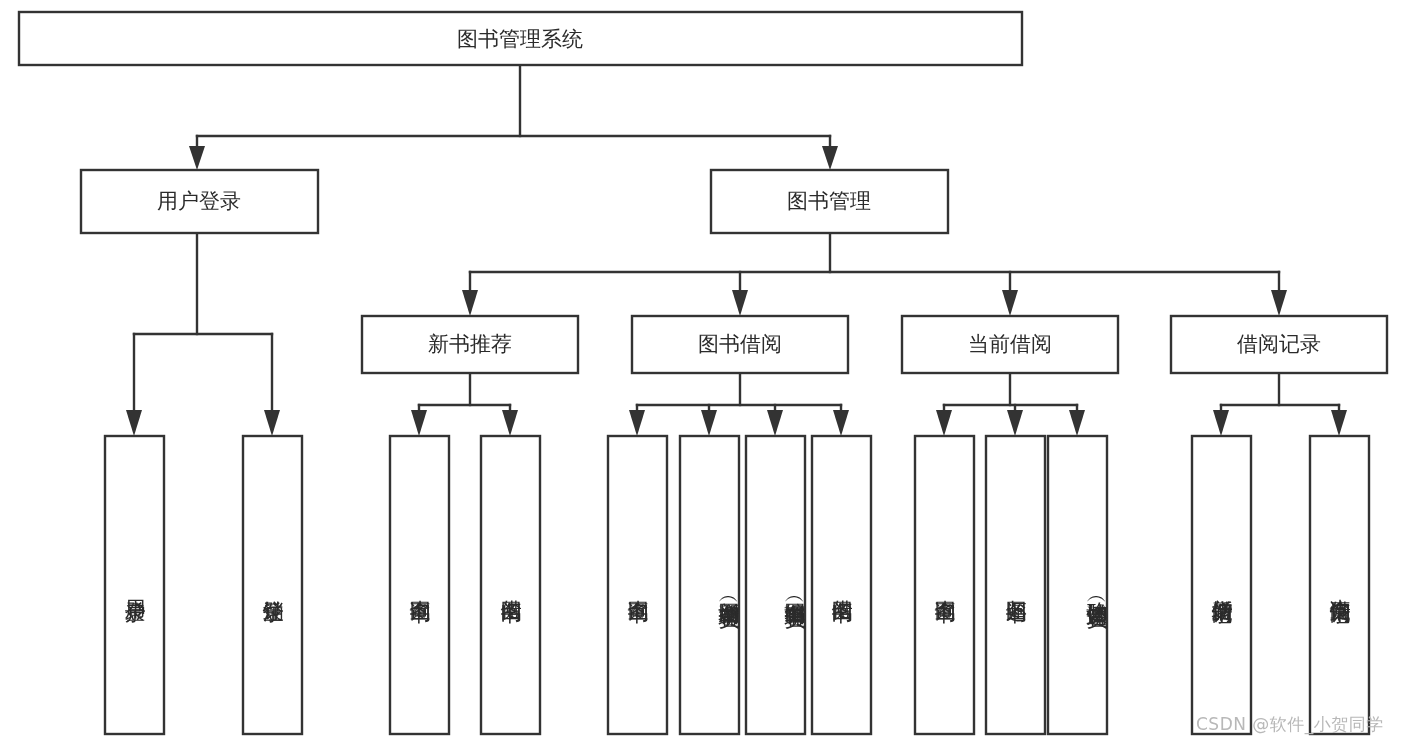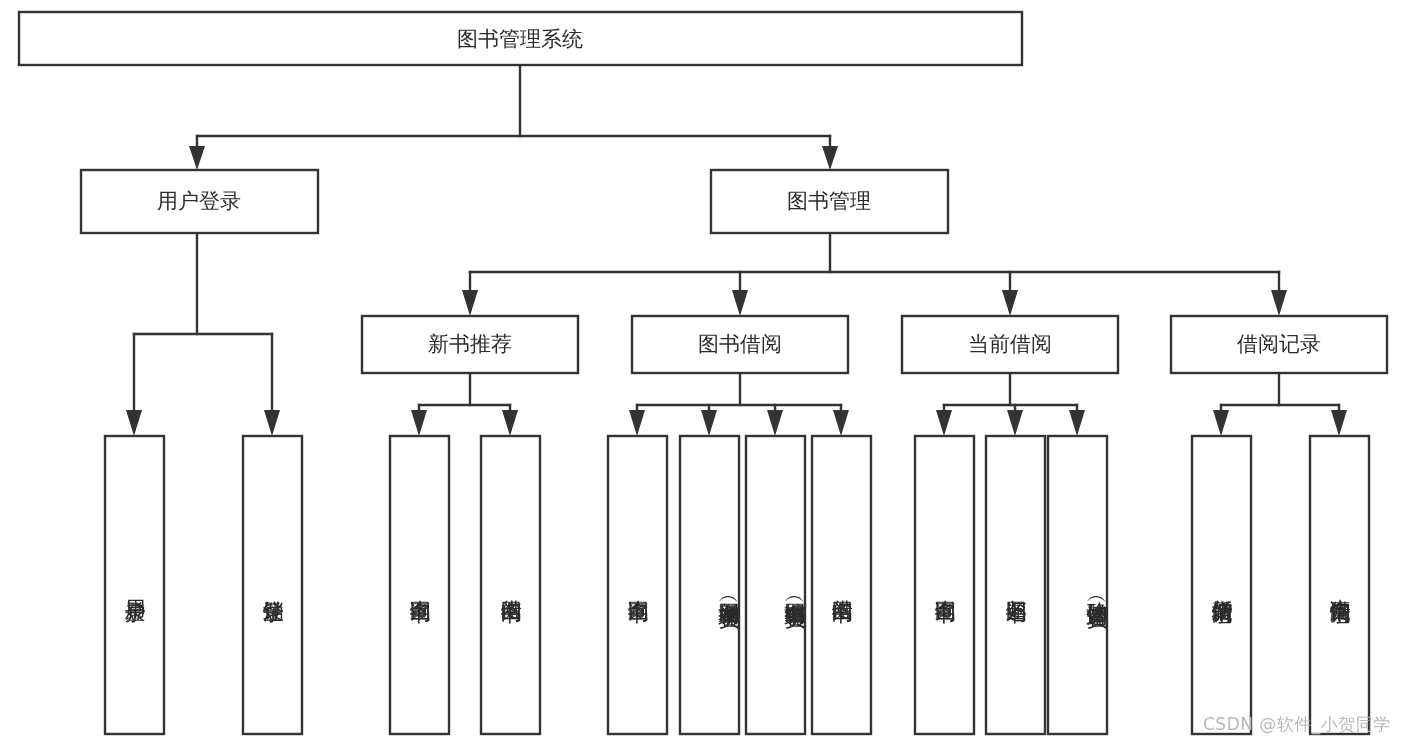--- a/index.html
+++ b/index.html
@@ -73,21 +73,20 @@
     justify-content: center;
     text-align: center;
   }
   .watermark {
     position: absolute;
     font-family: "DejaVu Sans", "Liberation Sans", sans-serif;
     font-size: 17px;
     color: #b8b8b8;
     white-space: nowrap;
     letter-spacing: 0.5px;
-    margin-left: 7px;
   }
 </style>
 </head>
 <body>
 
 <div id="diagram-root">
 
   <svg class="diagram-canvas" viewBox="0 0 1405 747">
 
     <g>

